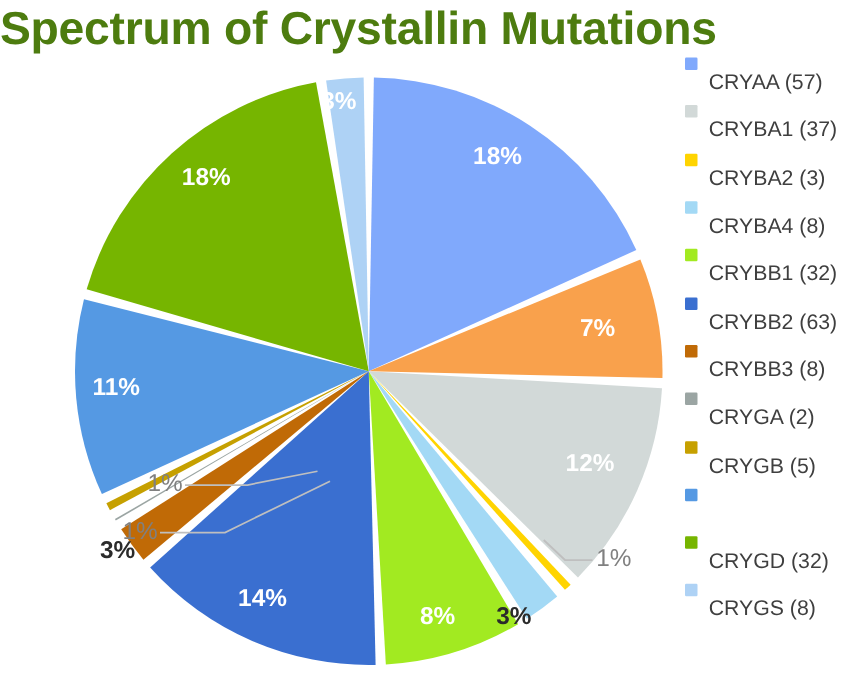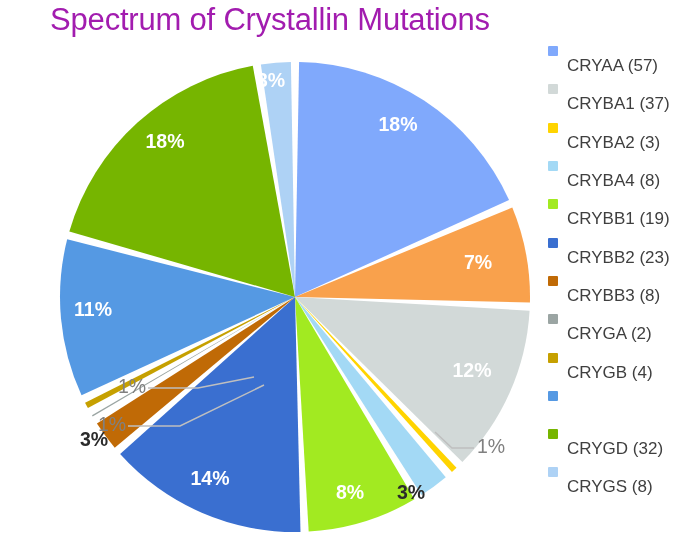--- a/index.html
+++ b/index.html
@@ -7,23 +7,23 @@
     width:685px;height:542px;
     background:#ffffff;
     font-family:"Liberation Sans", sans-serif;
     overflow:hidden;
     position:relative;
   }
   #chart-title{
     position:absolute;
     left:0; top:2px; width:540px;
     text-align:center;
-    font-size:31px;
-    font-weight:400;
-    color:#a21caf;
+    font-size:37px;
+    font-weight:700;
+    color:#4d7c0f;
     letter-spacing:-0.2px;
     white-space:nowrap;
   }
   #pie-area{
     position:absolute;
     left:0; top:0; width:540px; height:542px;
   }
   #pie-svg{display:block;}
   #legend{
     position:absolute;
@@ -131,37 +131,37 @@
     <div class="legend-item">
       <span class="legend-swatch" style="background: rgb(255, 212, 0);"></span>
       <span class="legend-label">CRYBA2 (3)</span>
     </div>
     <div class="legend-item">
       <span class="legend-swatch" style="background: rgb(163, 217, 245);"></span>
       <span class="legend-label">CRYBA4 (8)</span>
     </div>
     <div class="legend-item">
       <span class="legend-swatch" style="background: rgb(162, 234, 33);"></span>
-      <span class="legend-label">CRYBB1 (19)</span>
+      <span class="legend-label">CRYBB1 (32)</span>
     </div>
     <div class="legend-item">
       <span class="legend-swatch" style="background: rgb(58, 111, 208);"></span>
-      <span class="legend-label">CRYBB2 (23)</span>
+      <span class="legend-label">CRYBB2 (63)</span>
     </div>
     <div class="legend-item">
       <span class="legend-swatch" style="background: rgb(192, 106, 6);"></span>
       <span class="legend-label">CRYBB3 (8)</span>
     </div>
     <div class="legend-item">
       <span class="legend-swatch" style="background: rgb(155, 165, 163);"></span>
       <span class="legend-label">CRYGA (2)</span>
     </div>
     <div class="legend-item">
       <span class="legend-swatch" style="background: rgb(198, 160, 0);"></span>
-      <span class="legend-label">CRYGB (4)</span>
+      <span class="legend-label">CRYGB (5)</span>
     </div>
     <div class="legend-item">
       <span class="legend-swatch" style="background: rgb(85, 153, 227);"></span>
     </div>
     <div class="legend-item">
       <span class="legend-swatch" style="background: rgb(118, 181, 0);"></span>
       <span class="legend-label">CRYGD (32)</span>
     </div>
     <div class="legend-item">
       <span class="legend-swatch" style="background: rgb(174, 210, 245);"></span>

